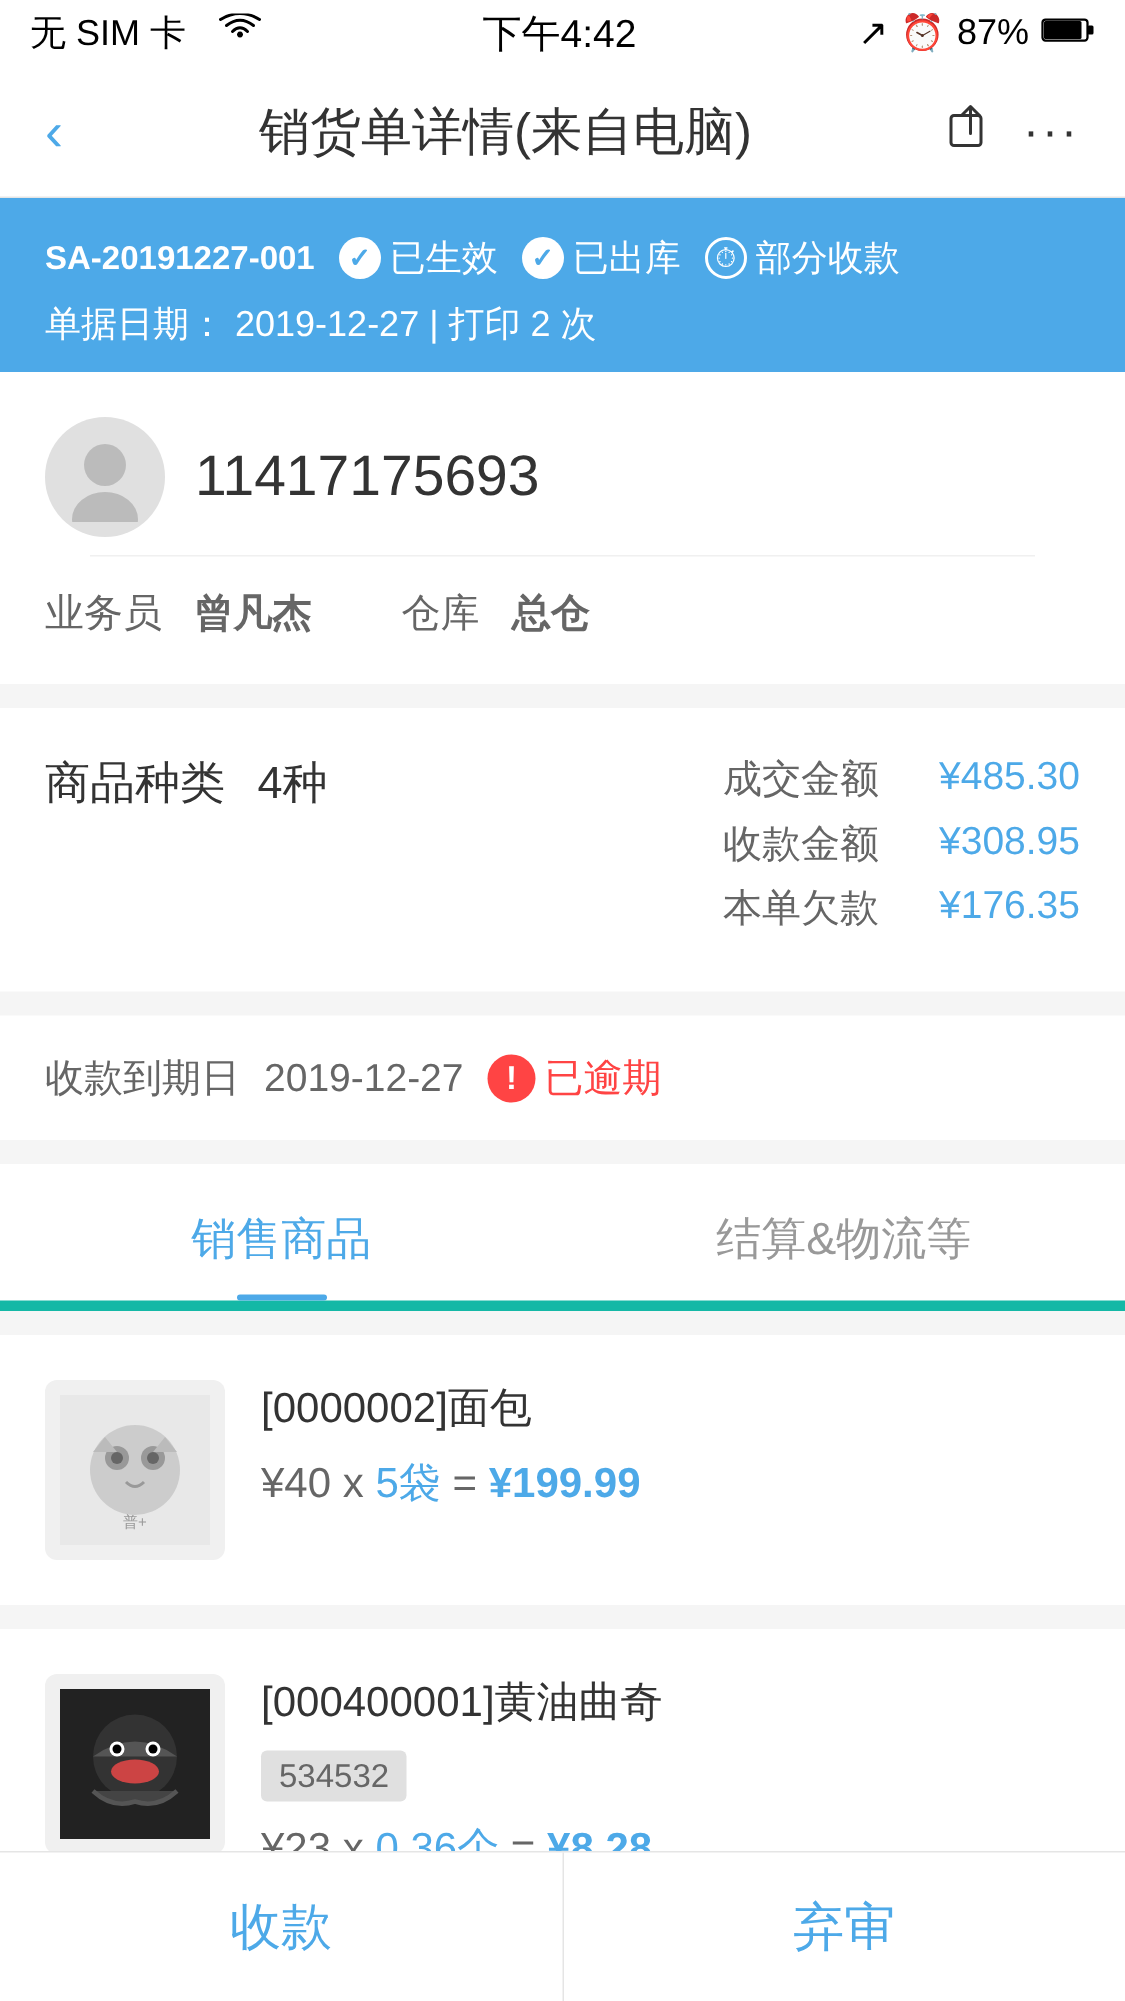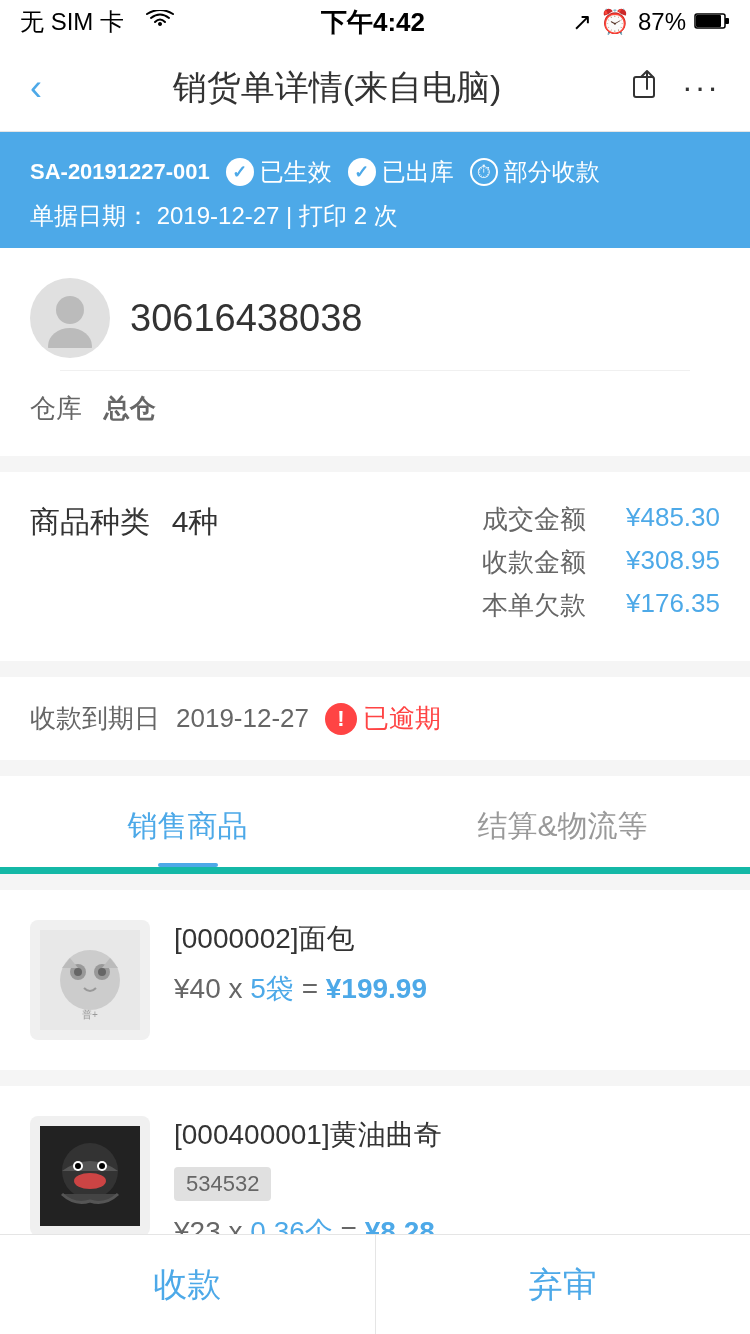--- a/index.html
+++ b/index.html
@@ -19,21 +19,21 @@
       background: #fff;
       height: 44px;
       display: flex;
       align-items: center;
       justify-content: space-between;
       padding: 0 20px;
       font-size: 24px;
       color: #000;
     }
     .status-bar-left { display: flex; align-items: center; gap: 22px; }
-    .status-bar-center { font-weight: 700; font-size: 26px; }
+    .status-bar-center { font-weight: 400; font-size: 26px; }
     .status-bar-right { display: flex; align-items: center; gap: 8px; font-size: 24px; }
 
     
     .nav-bar {
       background: #fff;
       height: 88px;
       display: flex;
       align-items: center;
       justify-content: space-between;
       padding: 0 30px;
@@ -367,25 +367,30 @@
 </div>
 
 <div class="customer-section">
   <div class="customer-top">
     <div class="avatar">
       <svg width="60" height="60" viewBox="0 0 60 60">
         <circle cx="30" cy="22" r="14" fill="#bbb"></circle>
         <ellipse cx="30" cy="58" rx="22" ry="18" fill="#bbb"></ellipse>
       </svg>
     </div>
-    <span class="customer-name">30616438038</span>
+    <span class="customer-name">11417175693</span>
   </div>
   <div class="divider"></div>
   <div style="height:20px;"></div>
   <div class="customer-meta">
+    <div>
+      <span>业务员</span>
+      &nbsp;
+      <b>曾凡杰</b>
+    </div>
     <div>
       <span>仓库</span>
       &nbsp;
       <b>总仓</b>
     </div>
   </div>
 </div>
 
 <div class="stats-section">
   <div class="stats-left">

